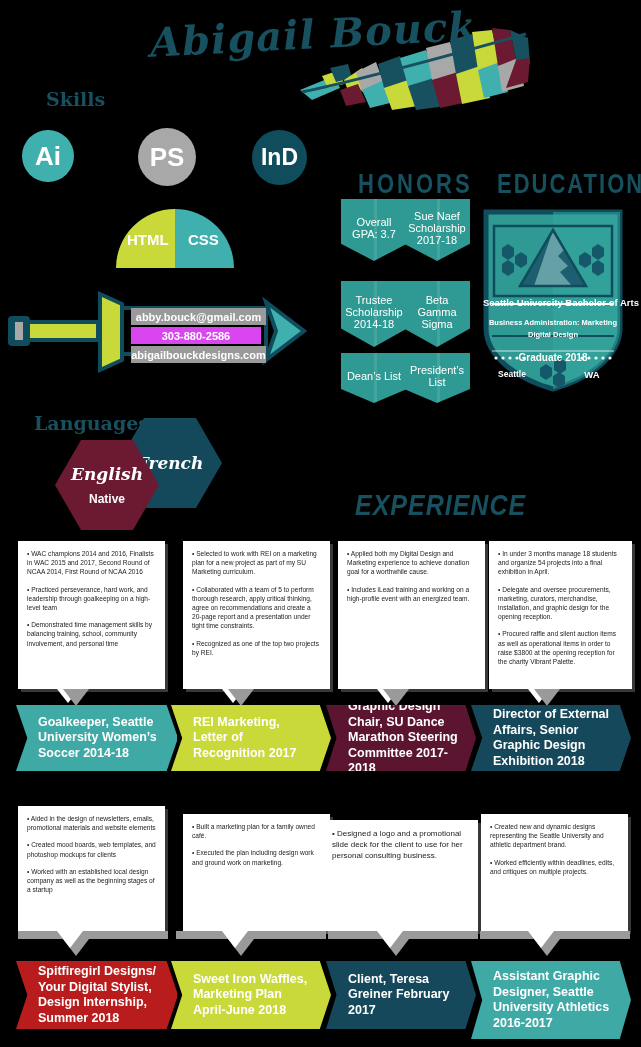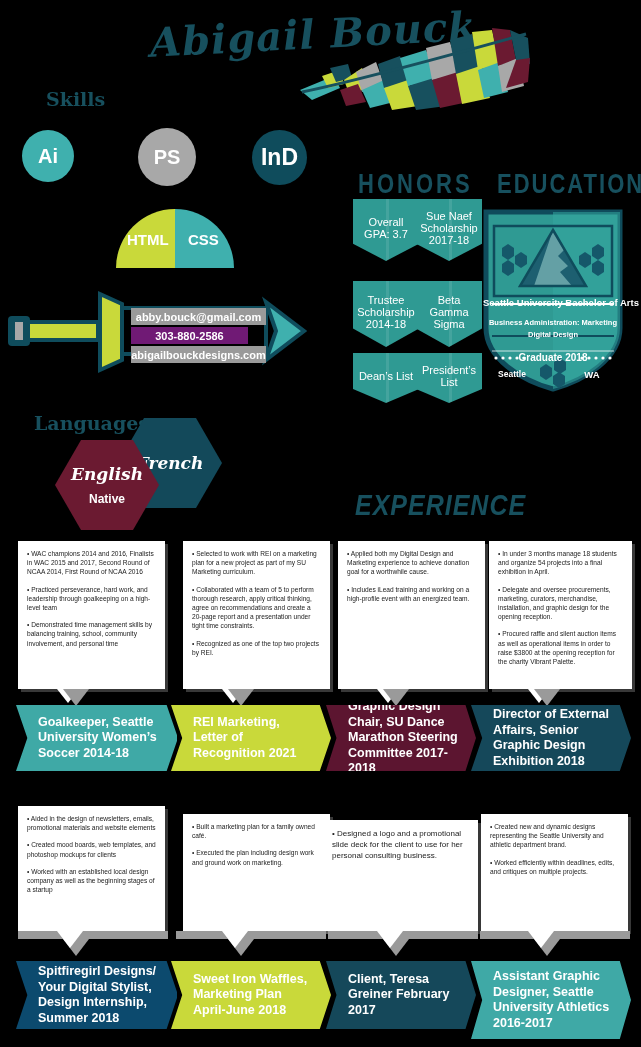--- a/index.html
+++ b/index.html
@@ -25,54 +25,54 @@
   .t-honors{left:358px;top:168px;font-size:22px;font-family:"Liberation Sans",sans-serif;
     font-weight:bold;letter-spacing:3px;transform:scaleY(1.25);transform-origin:left top;}
   .t-edu{left:497px;top:168px;font-size:22px;font-family:"Liberation Sans",sans-serif;
     font-weight:bold;letter-spacing:2px;transform:scaleY(1.25);transform-origin:left top;}
   .t-exp{left:355px;top:489px;font-size:25px;font-family:"Liberation Sans",sans-serif;
     font-weight:bold;font-style:italic;letter-spacing:1px;transform:scaleY(1.15);
     transform-origin:left top;}
 
   
   .skill-circle{position:absolute;border-radius:50%;display:flex;align-items:center;
-    justify-content:center;color:#fff;font-weight:bold;font-size:20px;}
+    justify-content:center;color:#fff;font-weight:bold;font-size:26px;}
   #sk0{left:22px;top:130px;width:52px;height:52px;background:#3fb0ae;}
   #sk1{left:138px;top:128px;width:58px;height:58px;background:#a8a8a8;}
   #sk2{left:252px;top:130px;width:55px;height:55px;background:#0f4c5c;font-size:23px;}
 
   .semi{position:absolute;left:116px;top:209px;width:118px;height:59px;overflow:hidden;}
   .semi div{position:absolute;top:0;width:59px;height:118px;}
   .semi .l{left:0;background:#c9d93a;border-radius:59px 0 0 59px;}
   .semi .r{left:59px;background:#3fb0ae;border-radius:0 59px 59px 0;}
   .semi span{position:absolute;top:22px;color:#fff;font-weight:bold;font-size:15px;}
   .semi .sl{left:11px;} .semi .sr{left:72px;}
 
   
   .sword{position:absolute;left:4px;top:288px;width:320px;height:96px;}
   .contact-line{position:absolute;height:17px;display:flex;align-items:center;
     justify-content:center;color:#fff;font-size:11px;font-weight:bold;white-space:nowrap;}
   #cl0{left:131px;top:308px;width:135px;background:#9a9a9a;}
-  #cl1{left:131px;top:327px;width:117px;background:#701a75;}
+  #cl1{left:131px;top:327px;width:130px;background:#d946ef;}
   #cl2{left:131px;top:346px;width:135px;background:#9a9a9a;}
 
   
   .hex{position:absolute;display:flex;flex-direction:column;align-items:center;
     justify-content:center;color:#fff;
     clip-path:polygon(25% 0%,75% 0%,100% 50%,75% 100%,25% 100%,0% 50%);}
   #lg0{left:55px;top:440px;width:104px;height:90px;background:#6b1a31;}
   #lg1{left:118px;top:418px;width:104px;height:90px;background:#13495a;}
   .hex .nm{font-family:"DejaVu Serif",serif;font-style:italic;font-weight:bold;font-size:17px;}
   .hex .sub{font-size:12px;font-weight:bold;margin-top:8px;}
 
   
   .shield{position:absolute;width:66px;background:#2f9a93;
     clip-path:polygon(0% 0%,100% 0%,100% 72%,50% 100%,0% 72%);
     display:flex;align-items:center;justify-content:center;text-align:center;
-    color:#fff;font-size:11px;line-height:12px;padding:6px 3px 10px;box-sizing:border-box;margin-left:12px;}
+    color:#fff;font-size:11px;line-height:12px;padding:6px 3px 10px;box-sizing:border-box;}
   .shield::after{content:"";position:absolute;left:50%;top:0;width:3px;height:100%;
     background:rgba(255,255,255,.10);}
 
   
   .edu-shield{position:absolute;left:482px;top:208px;width:142px;height:185px;}
   .edu-txt{position:absolute;text-align:center;color:#fff;white-space:nowrap;}
   #ed-deg{left:483px;top:297px;width:140px;font-size:9.5px;font-weight:bold;}
   #ed-maj{left:483px;top:318px;width:140px;font-size:7.5px;font-weight:bold;}
   #ed-min{left:483px;top:330px;width:140px;font-size:7.5px;font-weight:bold;}
   #ed-grad{left:483px;top:352px;width:140px;font-size:10px;font-weight:bold;}
@@ -249,21 +249,21 @@
 
   <div class="grey-point" style="left:63px;top:689px;"></div>
   <div class="grey-point" style="left:228px;top:689px;"></div>
   <div class="grey-point" style="left:383px;top:689px;"></div>
   <div class="grey-point" style="left:534px;top:689px;"></div>
 
   <div class="shadow-strip" style="left:22px;top:710px;width:160px;height:64px;"></div>
   <div class="banner" style="left:16px;top:705px;width:162px;background:#3fa9a6;">Goalkeeper, Seattle University Women’s Soccer 2014-18</div>
 
   <div class="shadow-strip" style="left:177px;top:710px;width:158px;height:64px;"></div>
-  <div class="banner" style="left:171px;top:705px;width:160px;background:#c9d93a;">REI Marketing, Letter of Recognition 2021</div>
+  <div class="banner" style="left:171px;top:705px;width:160px;background:#c9d93a;">REI Marketing, Letter of Recognition 2017</div>
 
   <div class="shadow-strip" style="left:332px;top:710px;width:148px;height:64px;"></div>
   <div class="banner" style="left:326px;top:705px;width:150px;background:#5c1530;">Graphic Design Chair, SU Dance Marathon Steering Committee 2017-2018</div>
 
   <div class="shadow-strip" style="left:477px;top:710px;width:158px;height:64px;"></div>
   <div class="banner" style="left:471px;top:705px;width:160px;background:#15485a;">Director of External Affairs, Senior Graphic Design Exhibition 2018</div>
 
   <div class="exp-card" style="left:18px;top:806px;width:147px;height:125px;">
     <p>• Aided in the design of newsletters, emails, promotional materials and website elements</p>
     <p>• Created mood boards, web templates, and photoshop mockups for clients</p>
@@ -291,21 +291,21 @@
 
   <div class="grey-tab" style="left:328px;top:931px;width:150px;height:8px;"></div>
   <div class="grey-point" style="left:383px;top:939px;"></div>
   <div class="white-point" style="left:377px;top:931px;"></div>
 
   <div class="grey-tab" style="left:480px;top:931px;width:150px;height:8px;"></div>
   <div class="grey-point" style="left:534px;top:939px;"></div>
   <div class="white-point" style="left:528px;top:931px;"></div>
 
   <div class="shadow-strip" style="left:22px;top:966px;width:160px;height:66px;"></div>
-  <div class="banner" style="left:16px;top:961px;width:162px;height:68px;background:#0c4a6e;">Spitfiregirl Designs/ Your Digital Stylist, Design Internship, Summer 2018</div>
+  <div class="banner" style="left:16px;top:961px;width:162px;height:68px;background:#b91c1c;">Spitfiregirl Designs/ Your Digital Stylist, Design Internship, Summer 2018</div>
 
   <div class="shadow-strip" style="left:177px;top:966px;width:158px;height:66px;"></div>
   <div class="banner" style="left:171px;top:961px;width:160px;height:68px;background:#c9d93a;">Sweet Iron Waffles, Marketing Plan April-June 2018</div>
 
   <div class="shadow-strip" style="left:332px;top:966px;width:148px;height:66px;"></div>
   <div class="banner" style="left:326px;top:961px;width:150px;height:68px;background:#15485a;">Client, Teresa Greiner February 2017</div>
 
   <div class="shadow-strip" style="left:477px;top:966px;width:158px;height:66px;"></div>
   <div class="banner" style="left:471px;top:961px;width:160px;height:78px;background:#3fa9a6;">Assistant Graphic Designer, Seattle University Athletics 2016-2017</div>
 

